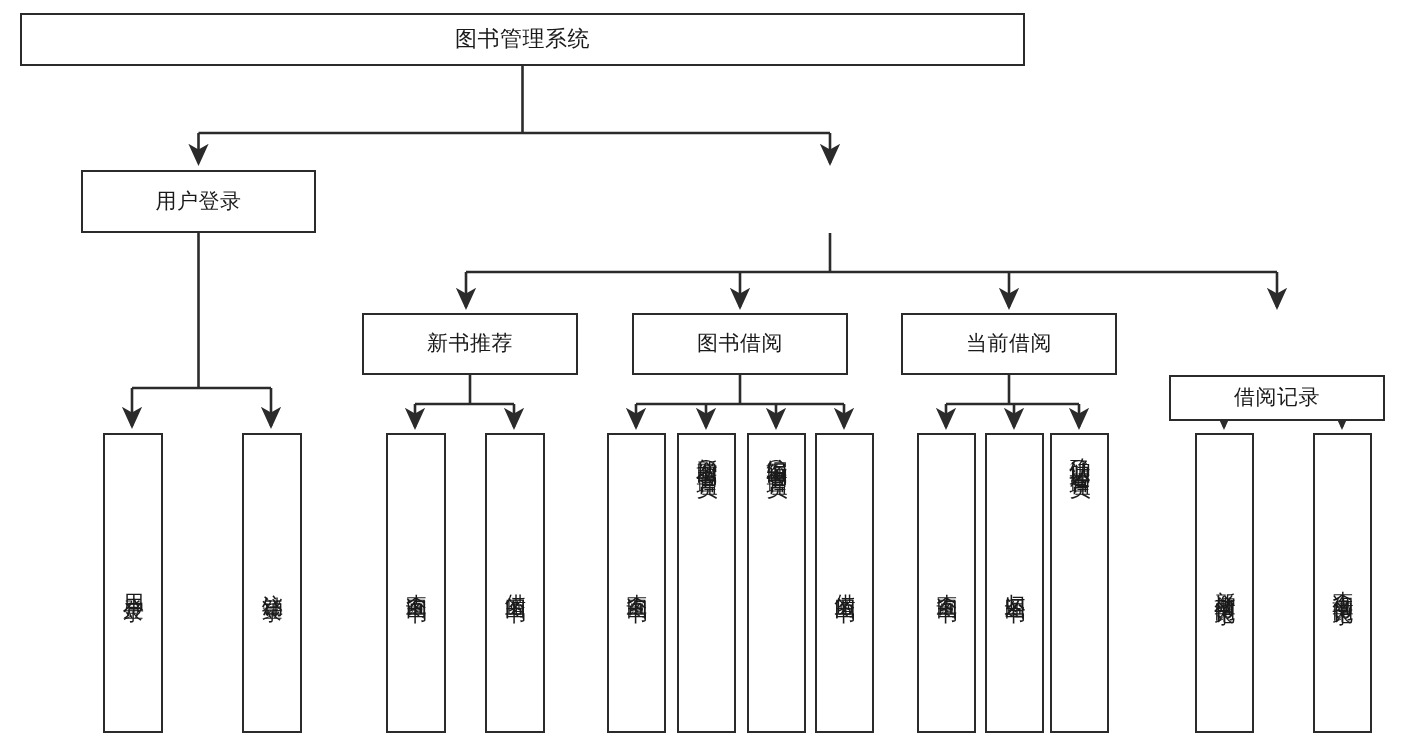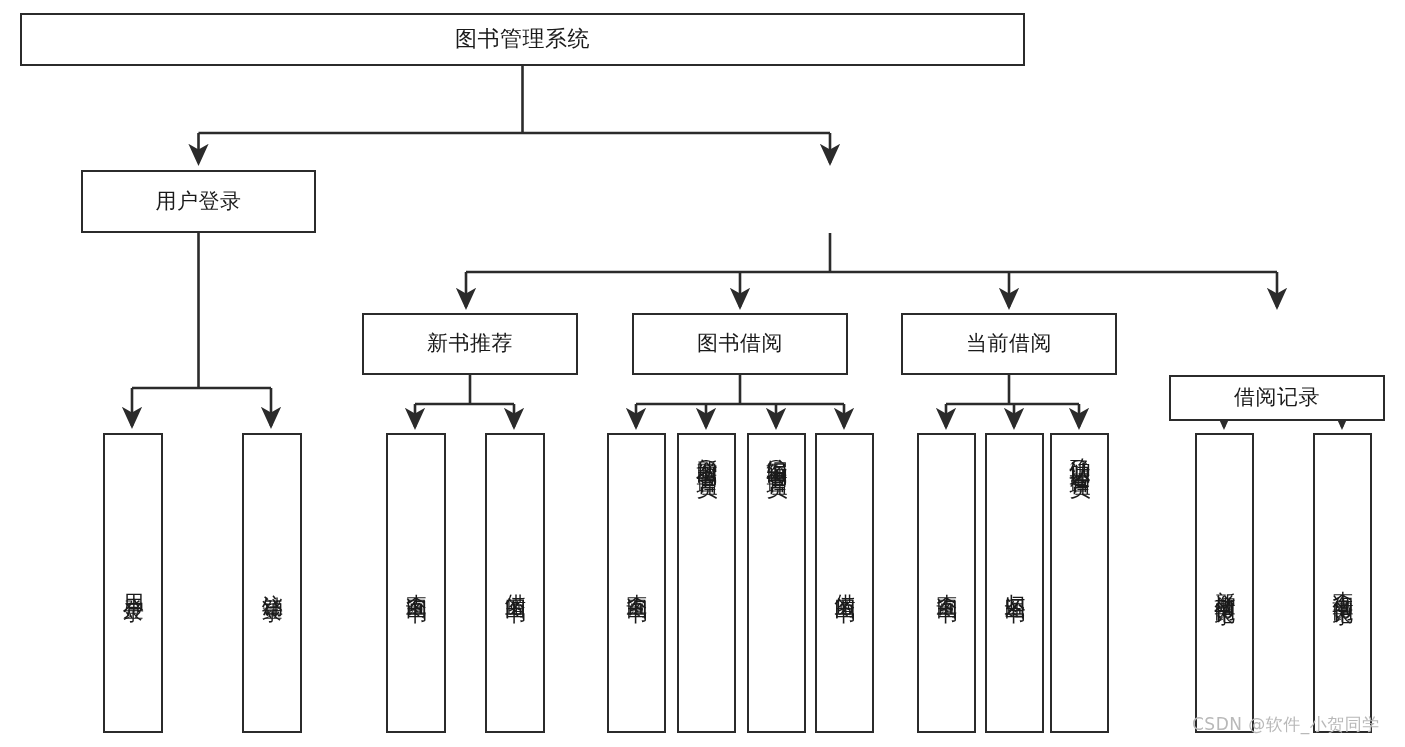--- a/index.html
+++ b/index.html
@@ -202,15 +202,14 @@
   </div>
 
   <div class="node vertical centered" style="left:1195px; top:433px; width:59px; height:300px;">
     <span class="node-label">新增借阅记录</span>
   </div>
 
   <div class="node vertical centered" style="left:1313px; top:433px; width:59px; height:300px;">
     <span class="node-label">查询借阅记录</span>
   </div>
 
-  <div class="watermark" style="left:1192px; top:713px;">CSDN @软件_小贺同学</div>
 
 </div>
 
 </body></html>

